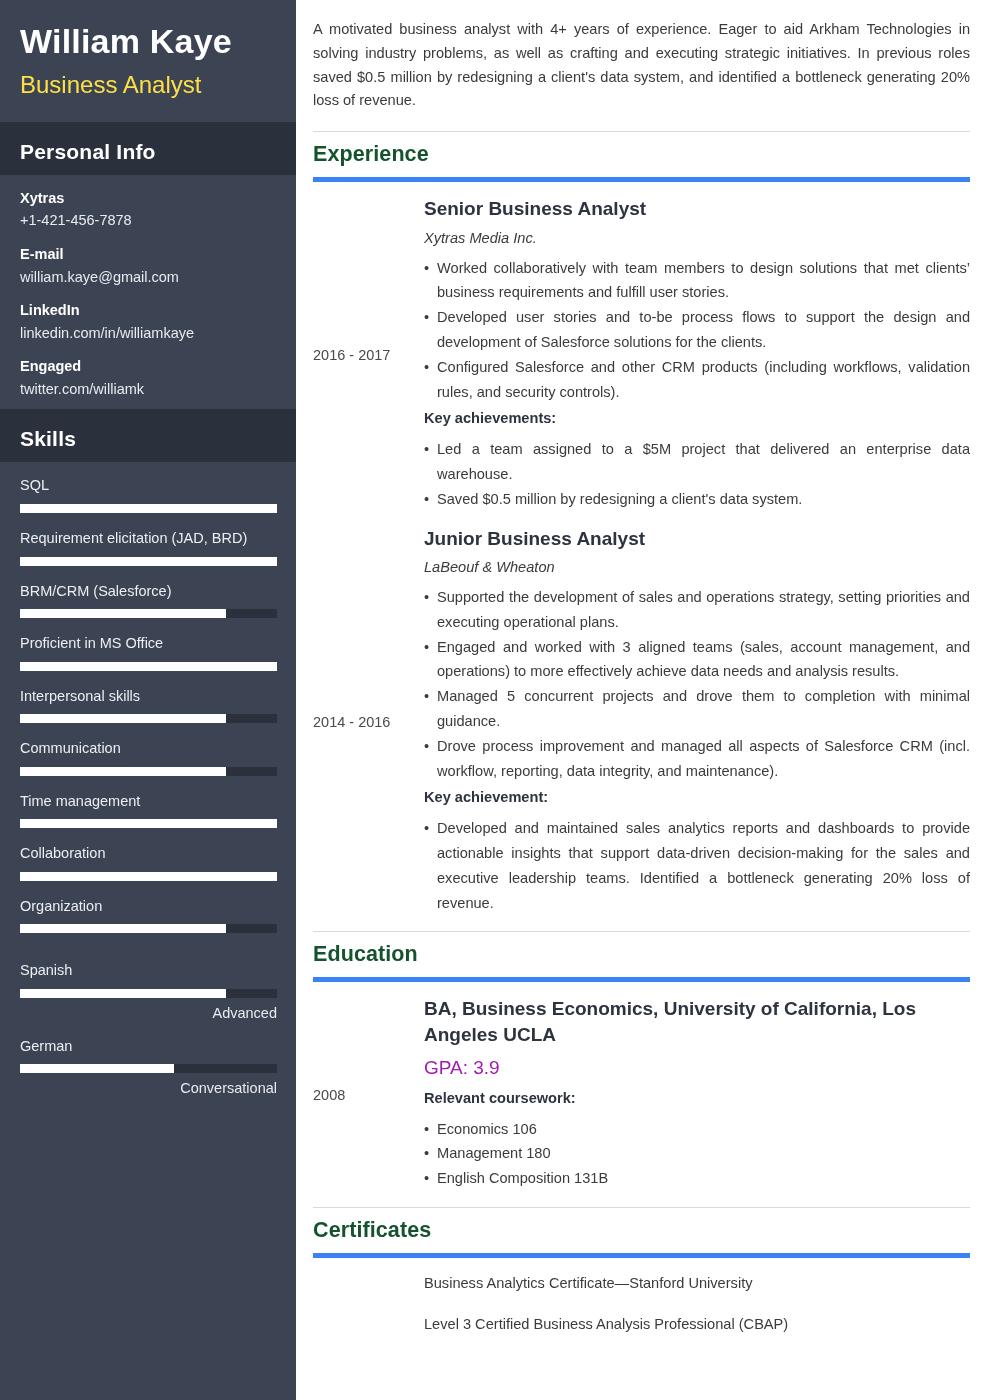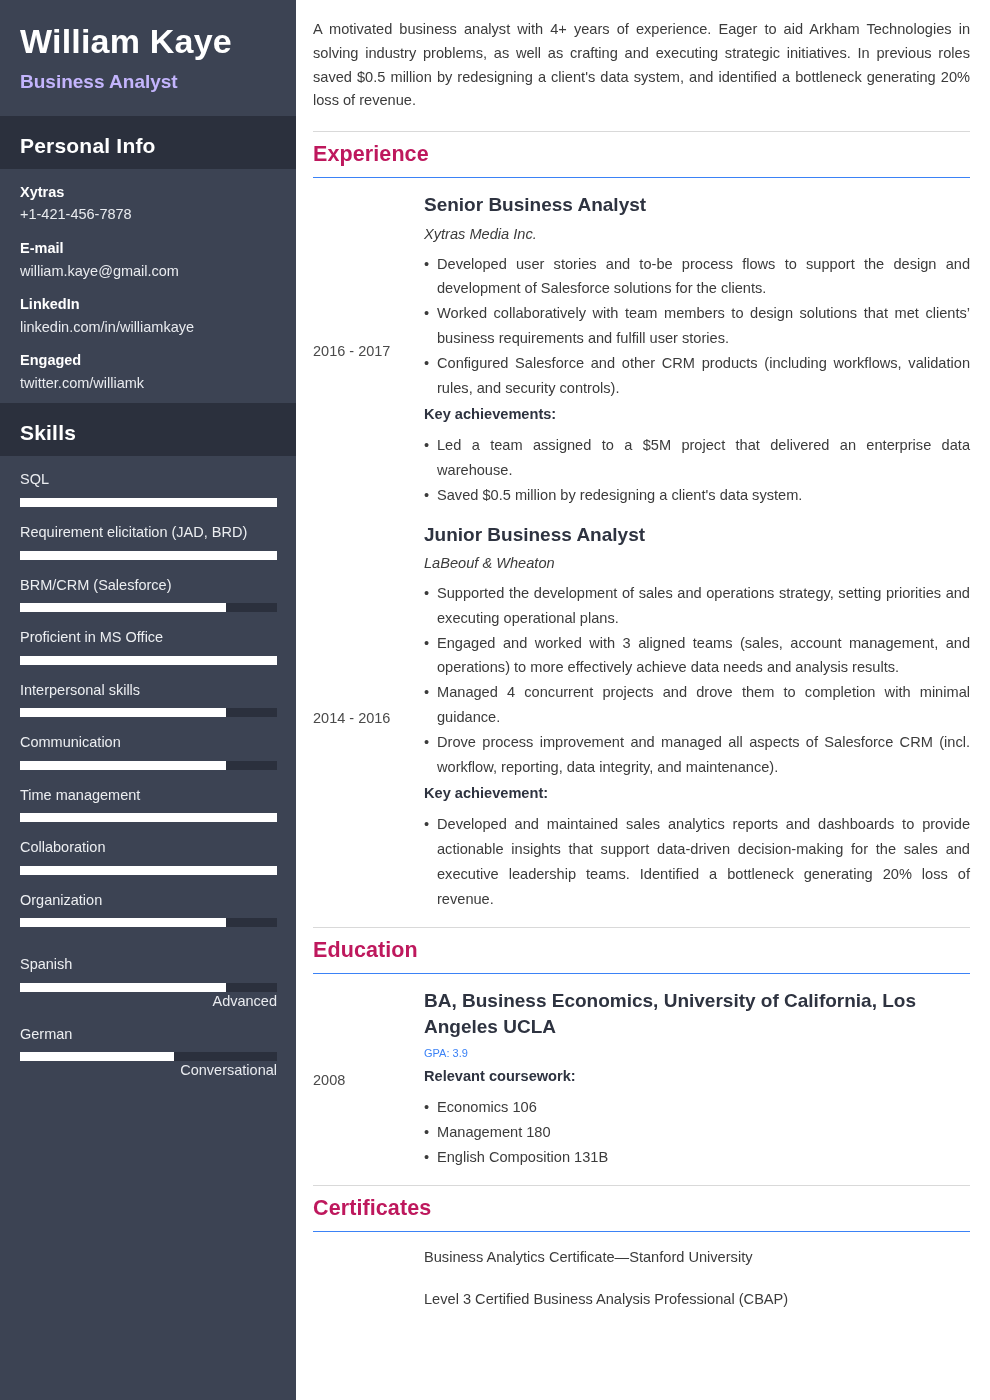--- a/index.html
+++ b/index.html
@@ -38,23 +38,23 @@
   .full-name {
     font-size: 34px;
     font-weight: bold;
     letter-spacing: 0.2px;
     line-height: 1.15;
     color: #ffffff;
   }
 
   .job-title-sub {
     margin-top: 10px;
-    font-size: 19px;
-    font-weight: bold;
-    color: #c4b5fd;
+    font-size: 24px;
+    font-weight: normal;
+    color: #fde047;
     line-height: 1.2;
   }
 
   .side-section-head {
     background: #2b303d;
     padding: 18px 20px 11px 20px;
     font-size: 21px;
     font-weight: bold;
     color: #ffffff;
     letter-spacing: 0.2px;
@@ -103,20 +103,21 @@
 
   .bar-fill {
     position: absolute;
     left: 0; top: 0; bottom: 0;
     background: #ffffff;
   }
 
   .lang-row { margin-bottom: 14px; }
 
   .lang-level {
+    margin-top: 6px;
     font-size: 14.5px;
     color: #e9ebef;
     text-align: right;
     width: 257px;
     line-height: 1.3;
   }
 
   
   .main {
     flex: 1 1 auto;
@@ -132,25 +133,25 @@
     padding: 2px 0 2px 0;
   }
 
   .section {
     margin-top: 16px;
   }
 
   .section-title {
     font-size: 21.5px;
     font-weight: bold;
-    color: #be185d;
+    color: #14532d;
     letter-spacing: 0.1px;
     padding: 9px 0 9px 0;
     border-top: 1px solid #d9d9d9;
-    border-bottom: 1px solid #3b82f6;
+    border-bottom: 5px solid #3b82f6;
     line-height: 1.25;
   }
 
   .entry {
     display: flex;
     align-items: center;
     margin-top: 14px;
   }
 
   .entry-date {
@@ -210,23 +211,23 @@
 
   .key-label {
     margin-top: 2px;
     font-size: 14.6px;
     font-weight: bold;
     color: #2e3340;
     line-height: 1.7;
   }
 
   .plain-line {
-    font-size: 11px;
+    font-size: 19px;
     line-height: 1.7;
-    color: #3b82f6;
+    color: #a21caf;
     margin-top: 4px;
   }
 
   .cert-list {
     margin-top: 14px;
     padding-left: 111px;
   }
 
   .cert-item {
     font-size: 14.6px;
@@ -350,40 +351,40 @@
 
     <section class="section">
       <h2 class="section-title">Experience</h2>
       <div id="experience-entries">
           <div class="entry">
             <div class="entry-date">2016 - 2017</div>
             <div class="entry-body">
               <div class="entry-title">Senior Business Analyst</div>
               <div class="entry-org">Xytras Media Inc.</div>
               <ul class="bullets">
+                <li>Worked collaboratively with team members to design solutions that met clients’ business requirements and fulfill user stories.</li>
                 <li>Developed user stories and to-be process flows to support the design and development of Salesforce solutions for the clients.</li>
-                <li>Worked collaboratively with team members to design solutions that met clients’ business requirements and fulfill user stories.</li>
                 <li>Configured Salesforce and other CRM products (including workflows, validation rules, and security controls).</li>
               </ul>
               <div class="key-label">Key achievements:</div>
               <ul class="bullets">
                 <li>Led a team assigned to a $5M project that delivered an enterprise data warehouse.</li>
                 <li>Saved $0.5 million by redesigning a client's data system.</li>
               </ul>
             </div>
           </div>
           <div class="entry">
             <div class="entry-date">2014 - 2016</div>
             <div class="entry-body">
               <div class="entry-title">Junior Business Analyst</div>
               <div class="entry-org">LaBeouf &amp; Wheaton</div>
               <ul class="bullets">
                 <li>Supported the development of sales and operations strategy, setting priorities and executing operational plans.</li>
                 <li>Engaged and worked with 3 aligned teams (sales, account management, and operations) to more effectively achieve data needs and analysis results.</li>
-                <li>Managed 4 concurrent projects and drove them to completion with minimal guidance.</li>
+                <li>Managed 5 concurrent projects and drove them to completion with minimal guidance.</li>
                 <li>Drove process improvement and managed all aspects of Salesforce CRM (incl. workflow, reporting, data integrity, and maintenance).</li>
               </ul>
               <div class="key-label">Key achievement:</div>
               <ul class="bullets">
                 <li>Developed and maintained sales analytics reports and dashboards to provide actionable insights that support data-driven decision-making for the sales and executive leadership teams. Identified a bottleneck generating 20% loss of revenue.</li>
               </ul>
             </div>
           </div>
         </div>
     </section>

